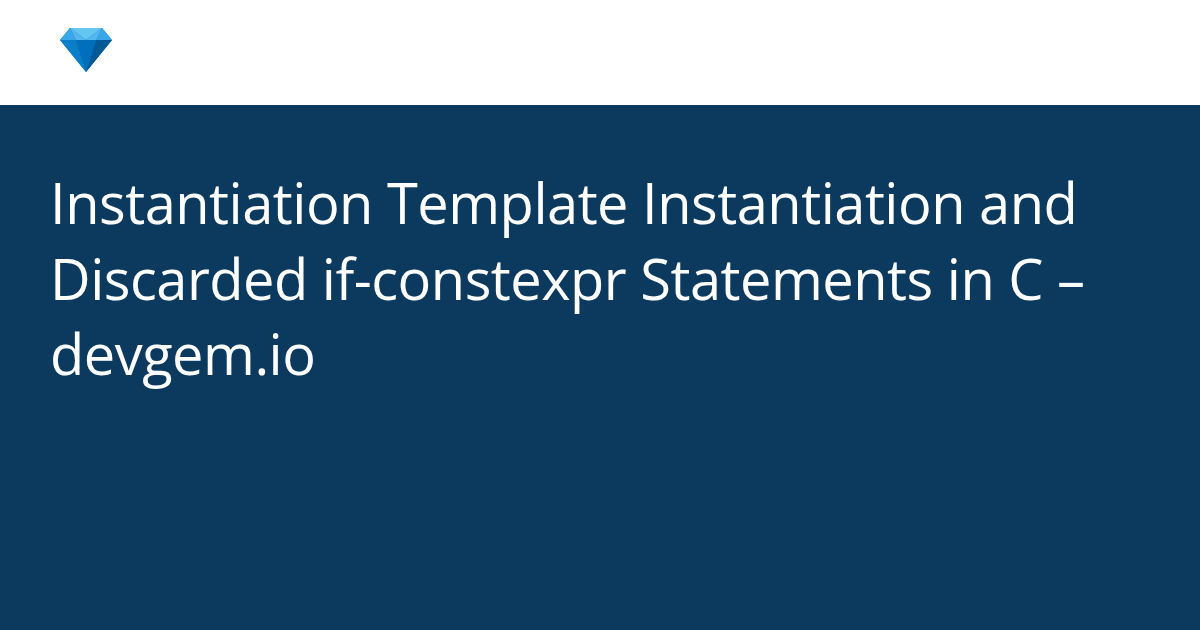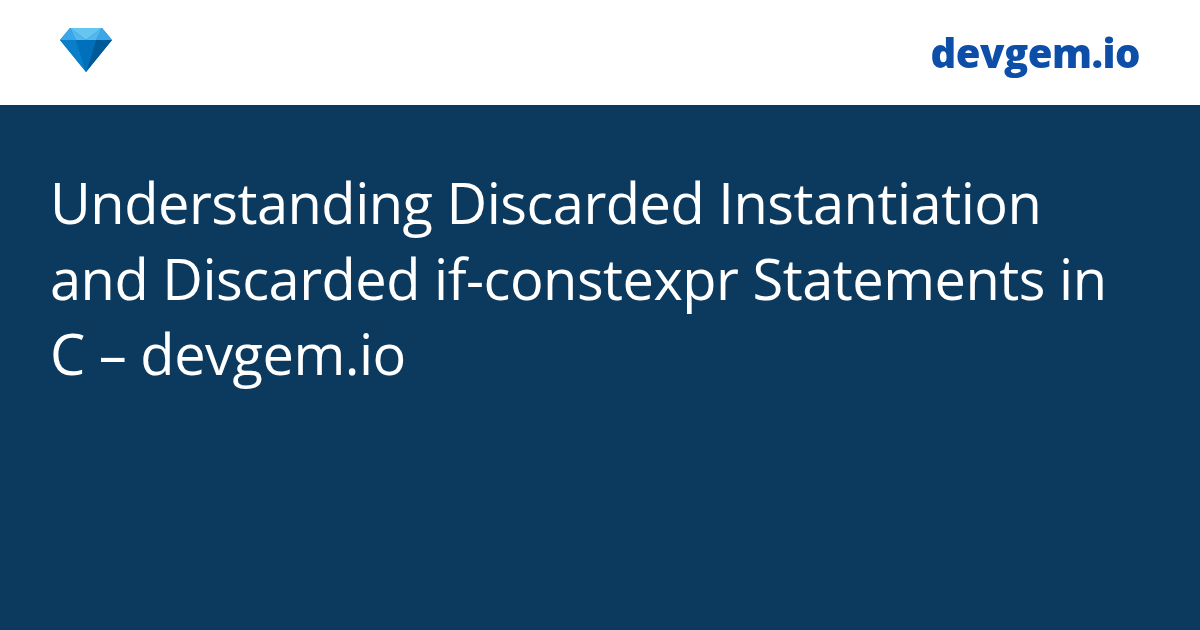--- a/index.html
+++ b/index.html
@@ -59,18 +59,17 @@
         <polygon points="0,12 10,0 16,12" fill="#3aa8e8"></polygon>
         <polygon points="42,0 52,12 36,12" fill="#3aa8e8"></polygon>
         <polygon points="10,0 16,12 26,12" fill="#54b8ee"></polygon>
         <polygon points="42,0 36,12 26,12" fill="#54b8ee"></polygon>
         <polygon points="0,12 16,12 26,44" fill="#0a7ec9"></polygon>
         <polygon points="52,12 36,12 26,44" fill="#005a98"></polygon>
         <polygon points="16,12 36,12 26,44" fill="#0070bc"></polygon>
       </svg>
     </span>
   </div>
-  <div class="brand">devgem.io</div>
 </div>
 
 <div class="hero">
-  <h1 class="title">Understanding Discarded Instantiation and Discarded if-constexpr Statements in C – devgem.io</h1>
+  <h1 class="title">Instantiation Template Instantiation and Discarded if-constexpr Statements in C – devgem.io</h1>
 </div>
 
 </body></html>

